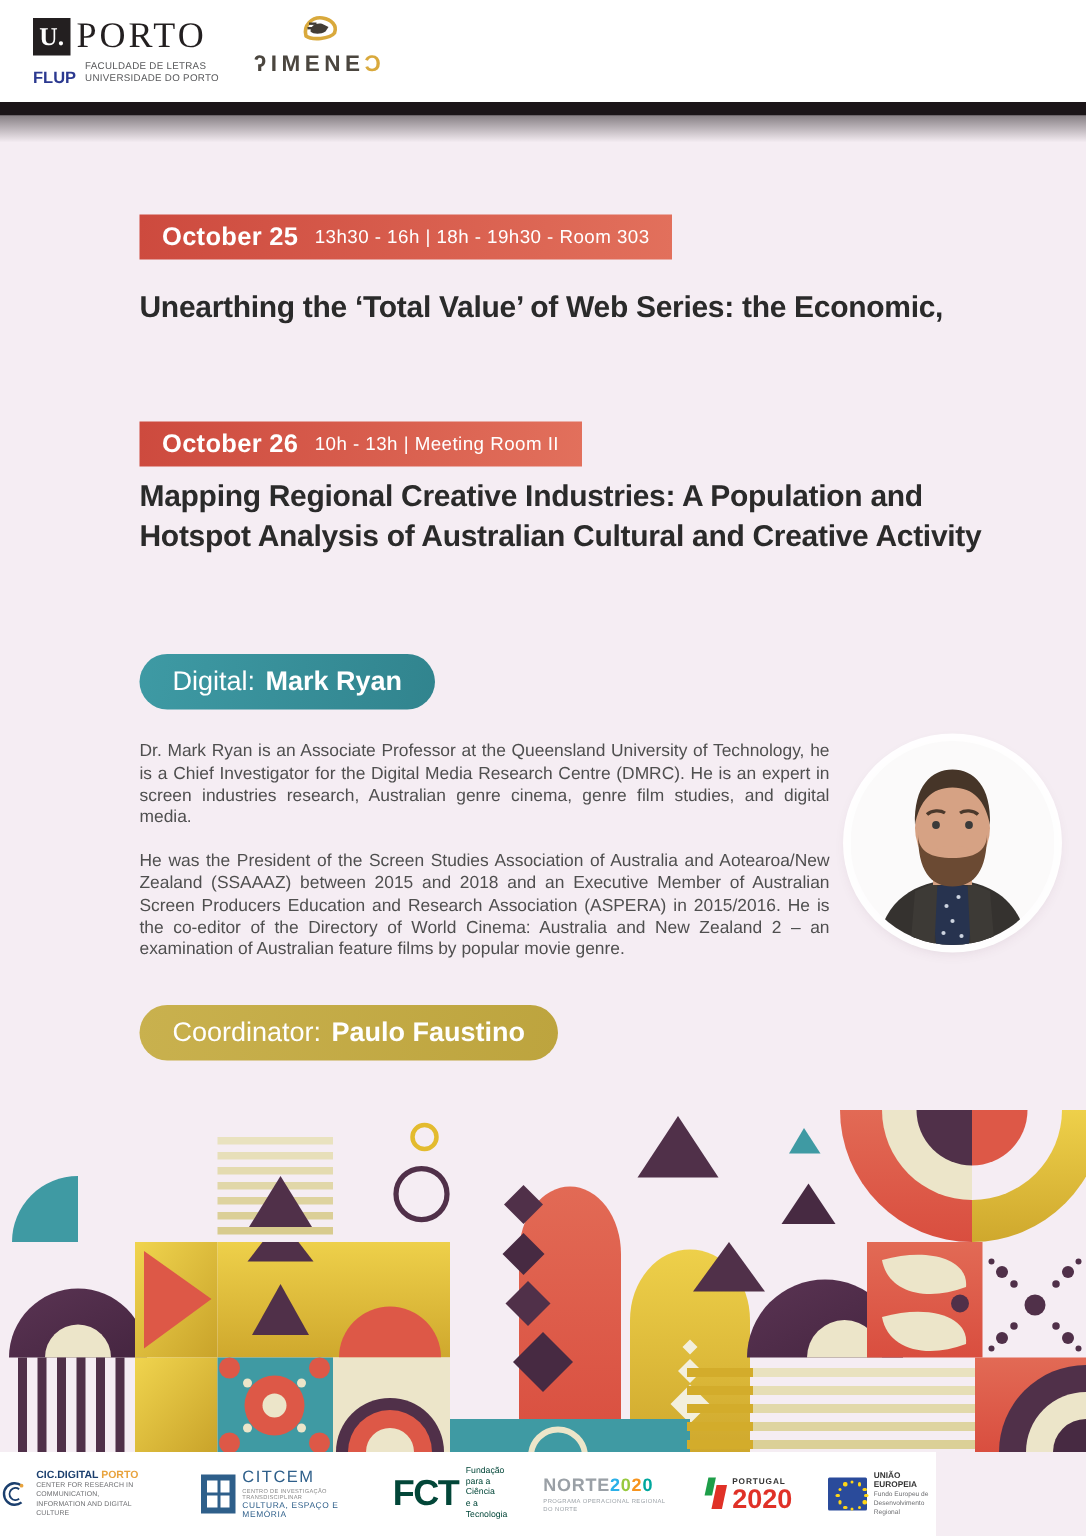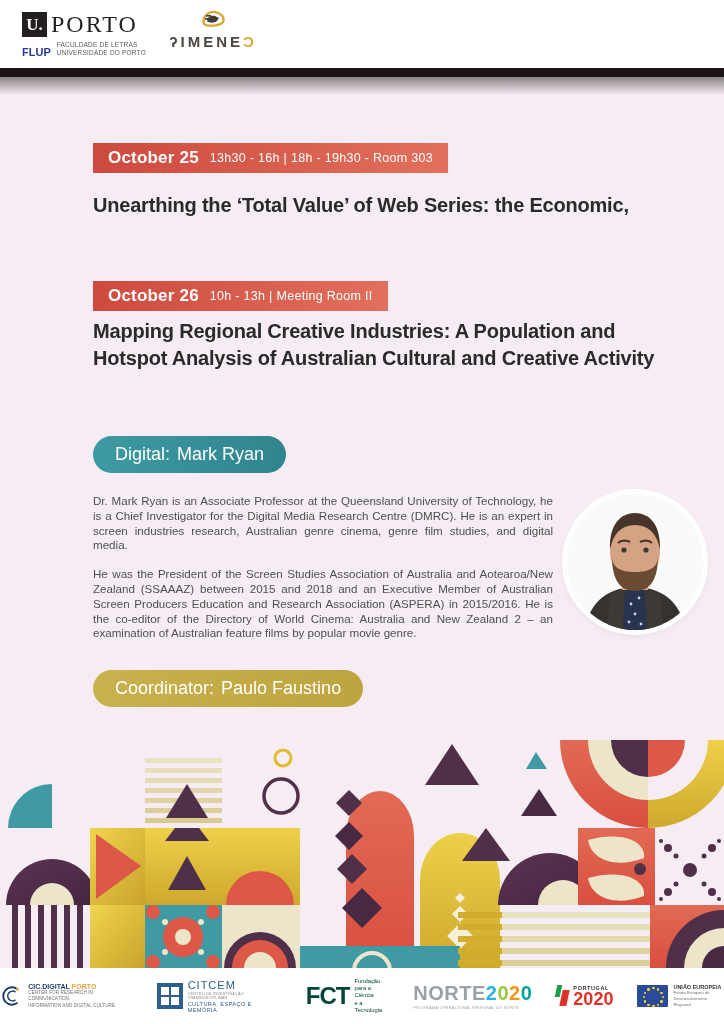--- a/index.html
+++ b/index.html
@@ -39,52 +39,52 @@
   .title-2{top:318px;}
   .sess-title span{display:block;}
 
   
   .pill{position:absolute;left:93px;display:inline-flex;align-items:center;color:#fff;
         padding:0 22px;border-radius:19px;}
   .pill-speaker{top:436px;height:37px;background:linear-gradient(100deg,#3e9aa4,#31848e);
                 font-size:18px;}
   .pill-coord{top:670px;height:37px;background:linear-gradient(100deg,#c9b14e,#bda43e);
               font-size:18px;}
-  .pill .nm{font-weight:normal;margin-left:7px;}
+  .pill .nm{font-weight:bold;margin-left:7px;}
 
   
   .bio{position:absolute;left:93px;top:494px;width:460px;font-size:11.6px;
        line-height:14.8px;color:#4f4f4f;text-align:justify;}
   .bio p{margin:0 0 14px 0;}
 
   
   .photo{position:absolute;left:567px;top:494px;width:136px;height:136px;border-radius:50%;
          background:#fff;overflow:hidden;
          box-shadow:0 0 0 5px rgba(255,255,255,.95),0 3px 10px rgba(90,50,80,.18);}
 
   
   .pattern{position:absolute;left:0;top:728px;width:724px;height:240px;}
 
   
-  .footer{position:absolute;left:0;bottom:0;width:724px;height:56px;background:#ffffff;
+  .footer{position:absolute;left:0;bottom:0;width:624px;height:56px;background:#ffffff;
           display:flex;align-items:center;justify-content:center;gap:24px;}
   .flogo{display:flex;align-items:center;gap:5px;}
   .cic-txt .l1{font-size:7px;font-weight:bold;color:#1b3f6e;}
   .cic-txt .l1 em{font-style:normal;color:#e8a33d;}
   .cic-txt .l2{font-size:4.6px;color:#6d6e71;letter-spacing:.1px;line-height:1.4;}
   .citcem-box{width:26px;height:26px;background:#2e5f8a;display:grid;
               grid-template-columns:1fr 1fr;grid-template-rows:1fr 1fr;gap:2px;padding:4px;box-sizing:border-box;}
   .citcem-box i{background:#fff;}
   .citcem-txt .n{font-size:11px;color:#2e5f8a;letter-spacing:1px;line-height:1;}
   .citcem-txt .t{font-size:3.8px;color:#8a8a8a;letter-spacing:.2px;margin-top:1px;}
   .citcem-txt .c{font-size:5.6px;color:#2e5f8a;letter-spacing:.4px;margin-top:1px;}
   .fct-n{font-size:24px;font-weight:bold;color:#024638;letter-spacing:-1px;line-height:1;}
   .fct-t{font-size:5.8px;color:#024638;line-height:1.25;}
   .norte{text-align:left;}
-  .norte .row{font-size:20px;font-weight:bold;letter-spacing:.5px;line-height:1;}
+  .norte .row{font-size:12px;font-weight:bold;letter-spacing:.5px;line-height:1;}
   .norte .n{color:#9aa0a6;}
   .norte .c0{color:#2bb0e8;} .norte .c1{color:#97c93d;} .norte .c2{color:#f7941e;} .norte .c3{color:#00a79d;}
   .norte .t{font-size:3.9px;color:#9aa0a6;letter-spacing:.3px;margin-top:2px;}
   .pt-icon{width:12px;height:22px;position:relative;}
   .pt-icon i{position:absolute;width:5px;height:12px;transform:skewX(-12deg);}
   .pt-icon .g{left:0;top:0;background:#1e9e49;}
   .pt-icon .r{left:5px;top:5px;background:#e03127;width:7px;height:16px;}
   .pt-txt .p{font-size:5.5px;font-weight:bold;color:#333;letter-spacing:.6px;}
   .pt-txt .y{font-size:18px;font-weight:bold;color:#e03127;line-height:.9;}
   .eu-flag{width:32px;height:22px;background:#2a4b9b;position:relative;border-radius:1px;}

